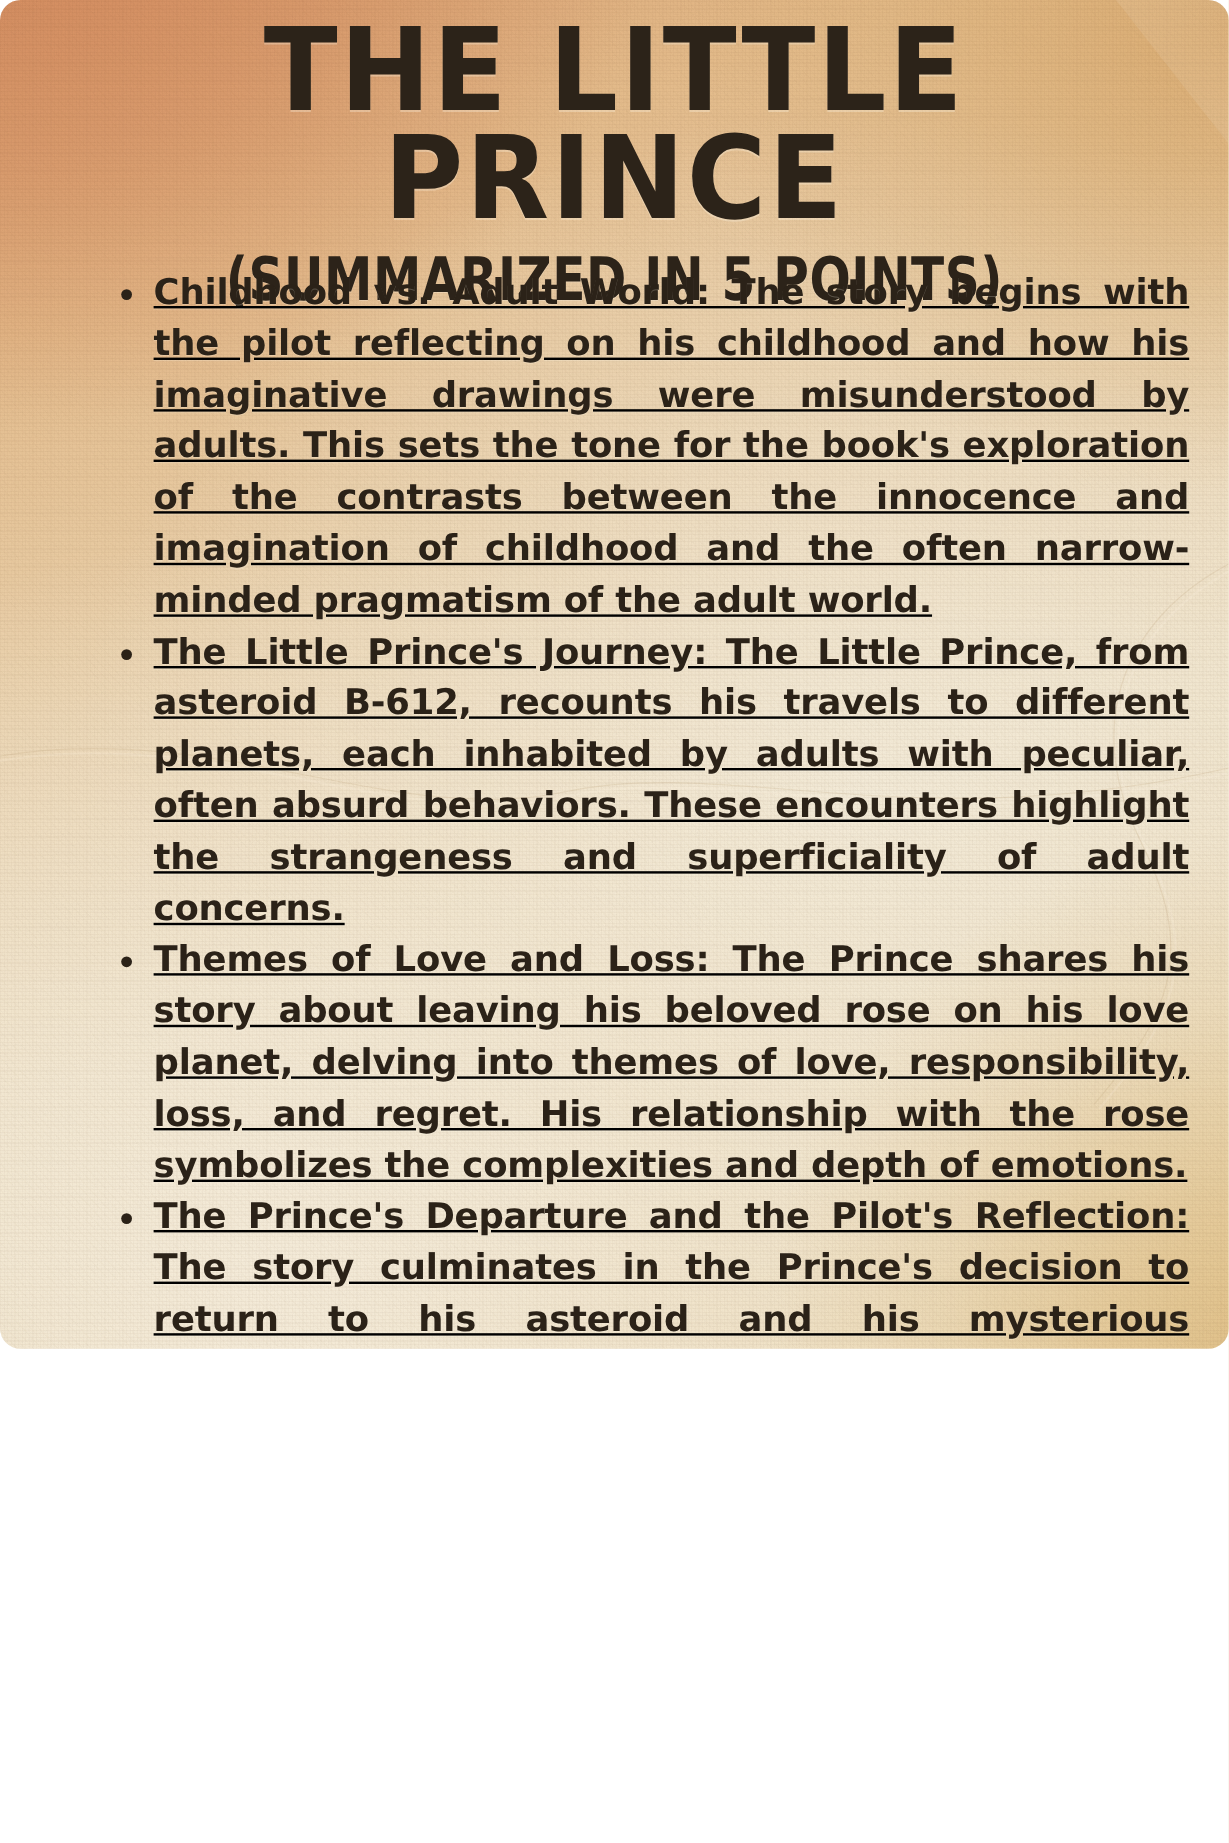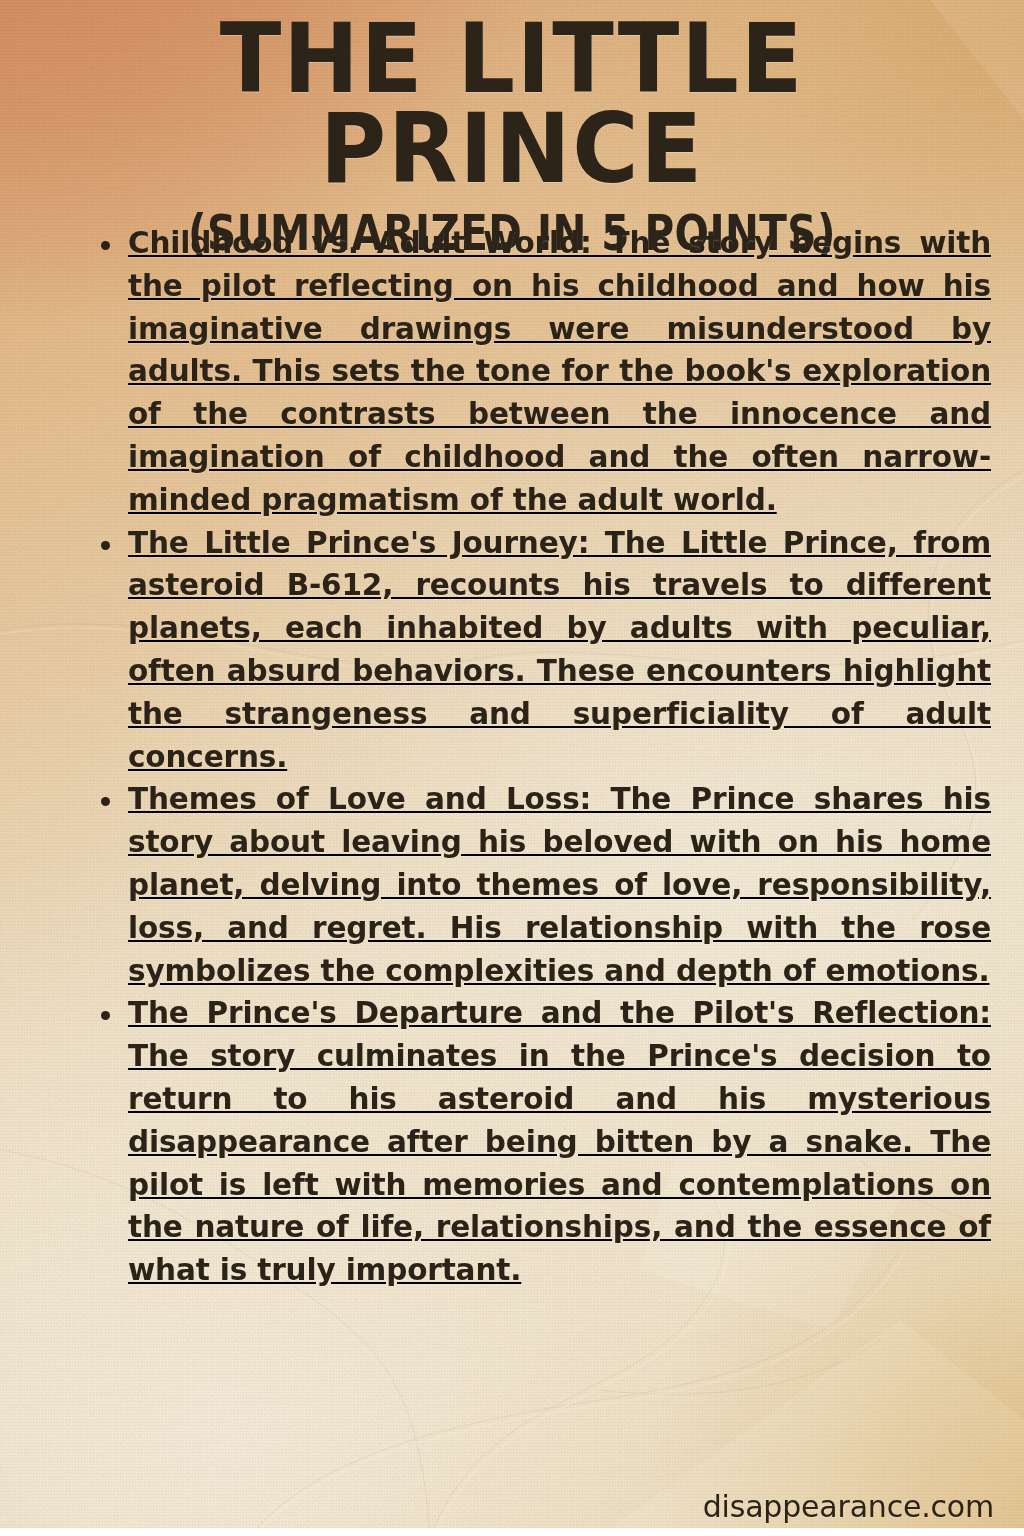--- a/index.html
+++ b/index.html
@@ -9,36 +9,37 @@
   body {
     width: 1024px;
     height: 1536px;
     overflow: hidden;
     font-family: "Liberation Sans", sans-serif;
   }
 
   #poster {
     position: relative;
     width: 1024px;
-    height: 1528px;
+    height: 1124px;
     box-sizing: border-box;
     overflow: hidden;
     background-color: #ead2ae;
     background-image:
       
       radial-gradient(ellipse 760px 620px at 2% -6%, rgba(214,140,95,0.95) 0%, rgba(214,140,95,0.55) 34%, rgba(214,140,95,0.0) 68%),
       
       radial-gradient(ellipse 620px 520px at 100% 2%, rgba(219,170,108,0.85) 0%, rgba(222,178,120,0.35) 45%, rgba(222,178,120,0) 75%),
       
       radial-gradient(ellipse 520px 520px at 103% 99%, rgba(226,190,128,0.8) 0%, rgba(230,200,145,0.3) 50%, rgba(230,200,145,0) 80%),
       
       radial-gradient(ellipse 900px 780px at 22% 94%, rgba(247,238,220,0.98) 0%, rgba(245,234,212,0.55) 42%, rgba(245,234,212,0) 78%),
       
       radial-gradient(ellipse 820px 700px at 70% 58%, rgba(246,238,220,0.85) 0%, rgba(244,234,212,0.35) 48%, rgba(244,234,212,0) 80%),
       linear-gradient(160deg, #dba271 0%, #e6bd8c 18%, #ecd3ad 40%, #f2e6cd 62%, #f1e4c9 80%, #ecd9b2 100%);
+    border-radius: 17px;
   }
 
   
   .tex-fine {
     position: absolute;
     inset: 0;
     pointer-events: none;
     opacity: 0.42;
     mix-blend-mode: multiply;
     background-image:
@@ -213,20 +214,20 @@
   <div class="content">
 
     <div class="title-block">
       <h1 class="poster-title">THE LITTLE PRINCE</h1>
       <h2 class="poster-subtitle">(SUMMARIZED IN 5 POINTS)</h2>
     </div>
 
     <ul class="points">
       <li class="point"><span class="body">Childhood vs. Adult World: The story begins with the pilot reflecting on his childhood and how his imaginative drawings were misunderstood by adults. This sets the tone for the book's exploration of the contrasts between the innocence and imagination of childhood and the often narrow-minded pragmatism of the adult world.</span></li>
       <li class="point"><span class="body">The Little Prince's Journey: The Little Prince, from asteroid B-612, recounts his travels to different planets, each inhabited by adults with peculiar, often absurd behaviors. These encounters highlight the strangeness and superficiality of adult concerns.</span></li>
-      <li class="point"><span class="body">Themes of Love and Loss: The Prince shares his story about leaving his beloved with on his home planet, delving into themes of love, responsibility, loss, and regret. His relationship with the rose symbolizes the complexities and depth of emotions.</span></li>
+      <li class="point"><span class="body">Themes of Love and Loss: The Prince shares his story about leaving his beloved rose on his love planet, delving into themes of love, responsibility, loss, and regret. His relationship with the rose symbolizes the complexities and depth of emotions.</span></li>
       <li class="point"><span class="body">The Prince's Departure and the Pilot's Reflection: The story culminates in the Prince's decision to return to his asteroid and his mysterious disappearance after being bitten by a snake. The pilot is left with memories and contemplations on the nature of life, relationships, and the essence of what is truly important.</span></li>
     </ul>
 
     <div class="footer">disappearance.com</div>
 
   </div>
 </div>
 
 </body></html>

